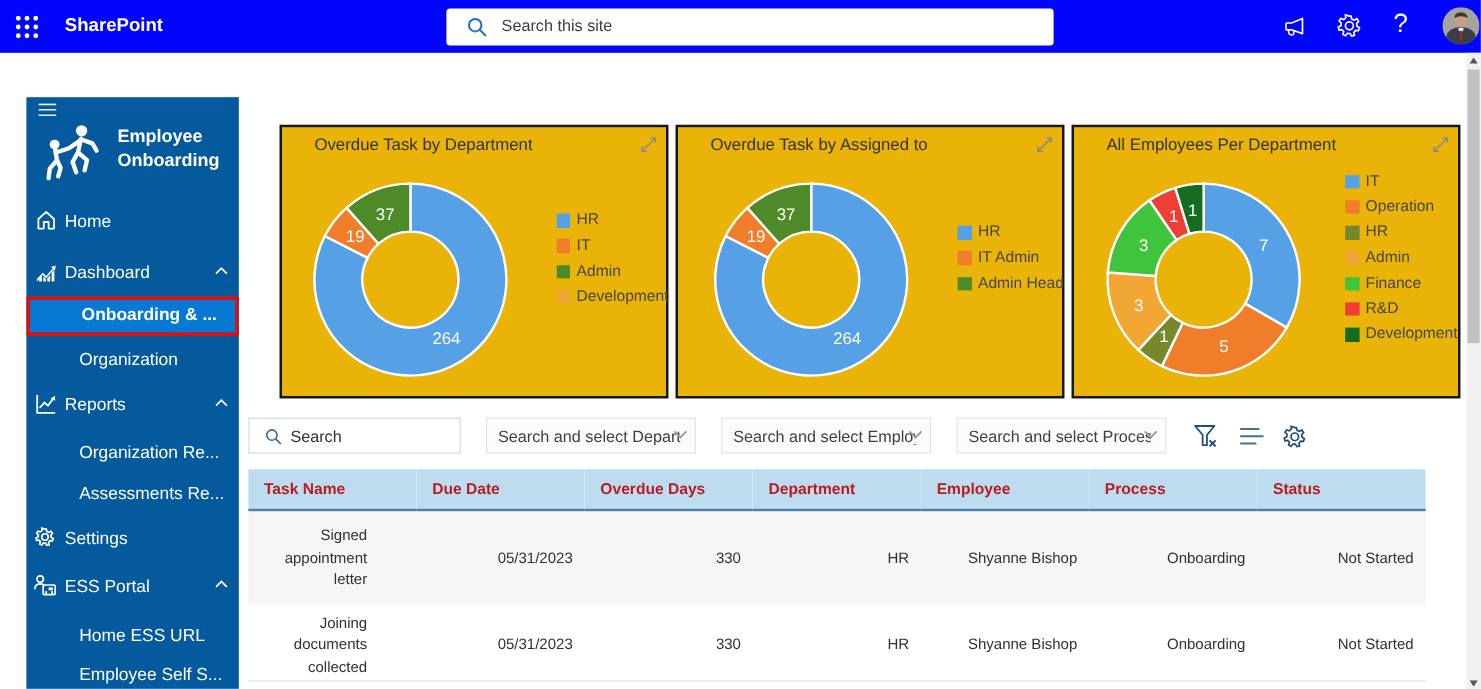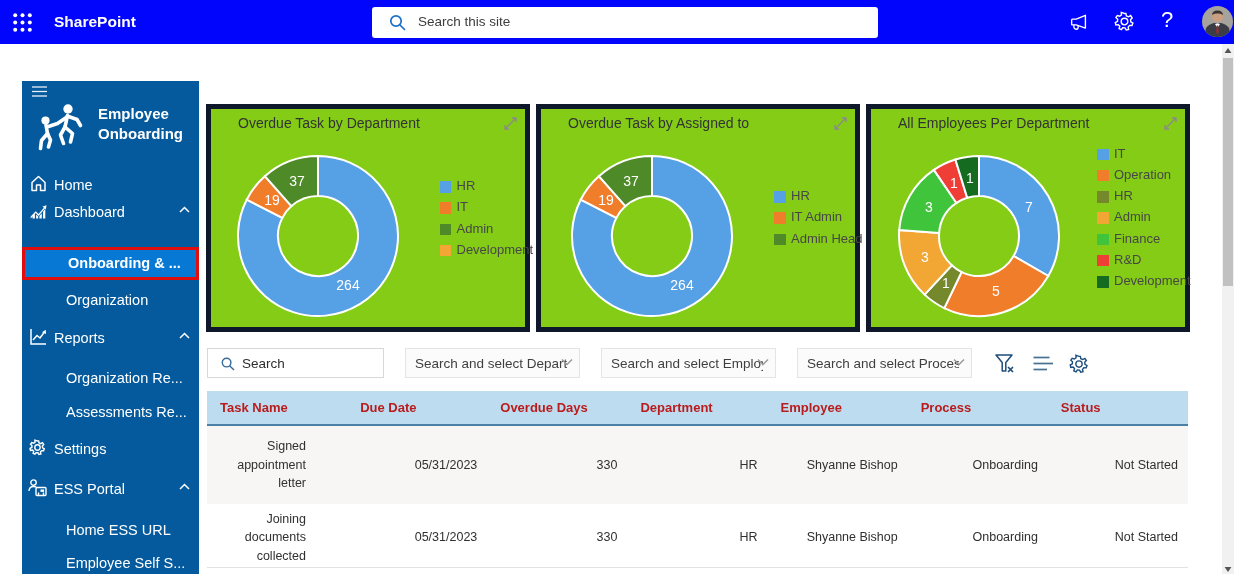--- a/index.html
+++ b/index.html
@@ -19,22 +19,22 @@
 #side { position:absolute; left:22px; top:81px; width:177px; height:493px; background:#045A9C;
   color:#fff; overflow:hidden; }
 .nav { position:absolute; left:0; width:206px; height:24px; color:#fff; font-size:14.5px; }
 .nav .txt { position:absolute; left:32px; top:3px; white-space:nowrap; }
 .sub { position:absolute; left:44px; color:#fff; font-size:14.5px; white-space:nowrap; }
 .chev { position:absolute; left:157px; top:5px; }
 #hl { position:absolute; left:0px; top:166px; width:177px; height:33px; background:#0778D4;
   border:3px solid #E10E0E; }
 #hl .t { position:absolute; left:43px; top:5px; font-weight:bold; font-size:14.5px; color:#fff; }
 
-.card { position:absolute; top:104px; width:324px; height:228px; background:#84cc16;
-  border:5px solid #0f172a; }
+.card { position:absolute; top:104px; width:324px; height:228px; background:#eab308;
+  border:2px solid #0f172a;margin-left:27px; }
 .card .title { position:absolute; left:27px; top:6px; font-size:14px; color:#333; }
 .card .expand { position:absolute; right:8px; top:8px; }
 .leg { position:absolute; font-size:13px; color:#474747; white-space:nowrap; width:110px; }
 .leg .row { height:21.3px; position:relative;text-align:center; }
 .leg .sq { position:absolute; left:0; top:4px; width:11.5px; height:11.5px; }
 .leg .lt { position:absolute; left:17px; top:1px; }
 
 .inp { position:absolute; top:348px; height:30px; background:#fff; border:1px solid #d8d8d8;
   font-size:13.5px; color:#2e2e2e; }
 .dd { position:absolute; top:348px; width:175px; height:30px; background:#fbfbfb;
@@ -142,21 +142,21 @@
   </svg>
   <div class="abs" style="left:76px;top:23px;font-weight:bold;font-size:15px;line-height:19.5px;color:#fff">Employee<br>Onboarding</div>
 
   <div class="nav" style="top:93px">
     <svg class="abs" style="left:8px;top:1px" width="17" height="17" viewBox="0 0 17 17">
       <path d="M2 7.5 L8.5 1.5 L15 7.5 L15 15.5 L10.5 15.5 L10.5 10 L6.5 10 L6.5 15.5 L2 15.5 Z" fill="none" stroke="#fff" stroke-width="1.5" stroke-linejoin="round"></path>
     </svg>
     <div class="txt">Home</div>
   </div>
 
-  <div class="nav" style="top:120px">
+  <div class="nav" style="top:136px">
     <svg class="abs" style="left:7px;top:2px" width="18" height="16" viewBox="0 0 17 16">
       <path d="M1.2 15.5 L1.2 13.6 L6.2 8.2 L9 11 L14.4 4.8 L13 3.6 L17 2.2 L16.3 6.4 L15.4 5.6 L9 12.9 L6.2 10.1 L2.2 14.5 Z" fill="#fff"></path>
       <path d="M3 15.5 L3 12.8 L5.4 10.2 L5.4 15.5 Z" fill="#fff"></path>
       <path d="M6.6 15.5 L6.6 11.4 L8.7 13.5 L8.7 15.5 Z" fill="#fff"></path>
       <path d="M9.9 15.5 L9.9 13 L12.3 10.3 L12.3 15.5 Z" fill="#fff"></path>
       <path d="M13.5 15.5 L13.5 8.6 L15.8 6.1 L15.8 15.5 Z" fill="#fff"></path>
     </svg>
     <div class="txt">Dashboard</div>
     <svg class="chev" width="11" height="7" viewBox="0 0 11 7">
         <path d="M1 6 L5.5 1.5 L10 6" fill="none" stroke="#fff" stroke-width="1.5"></path>

